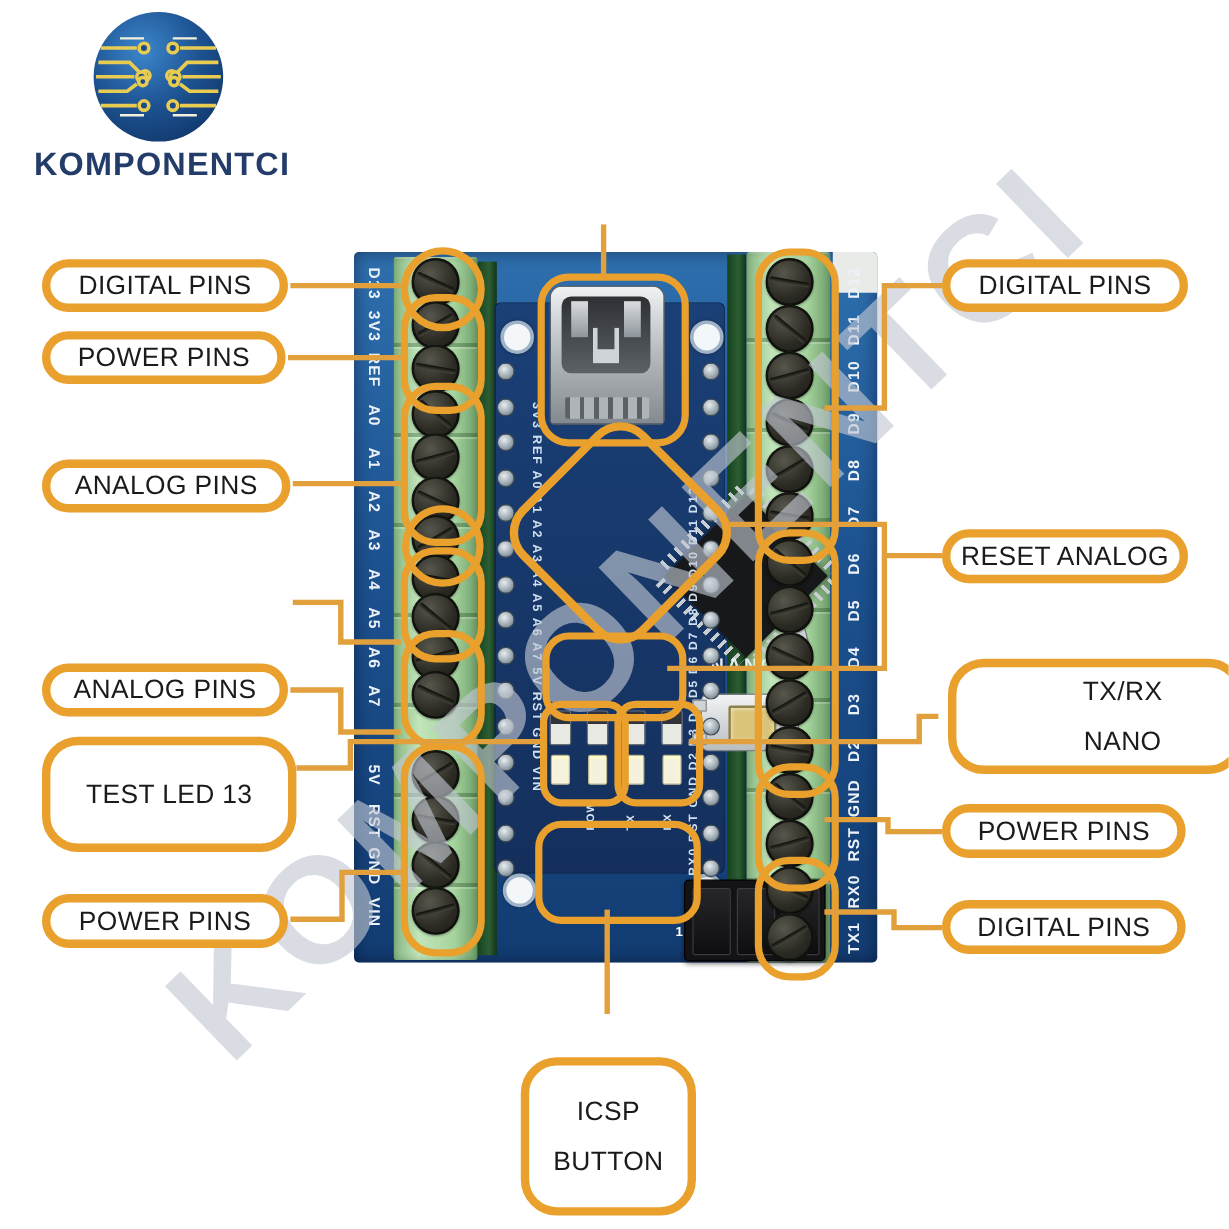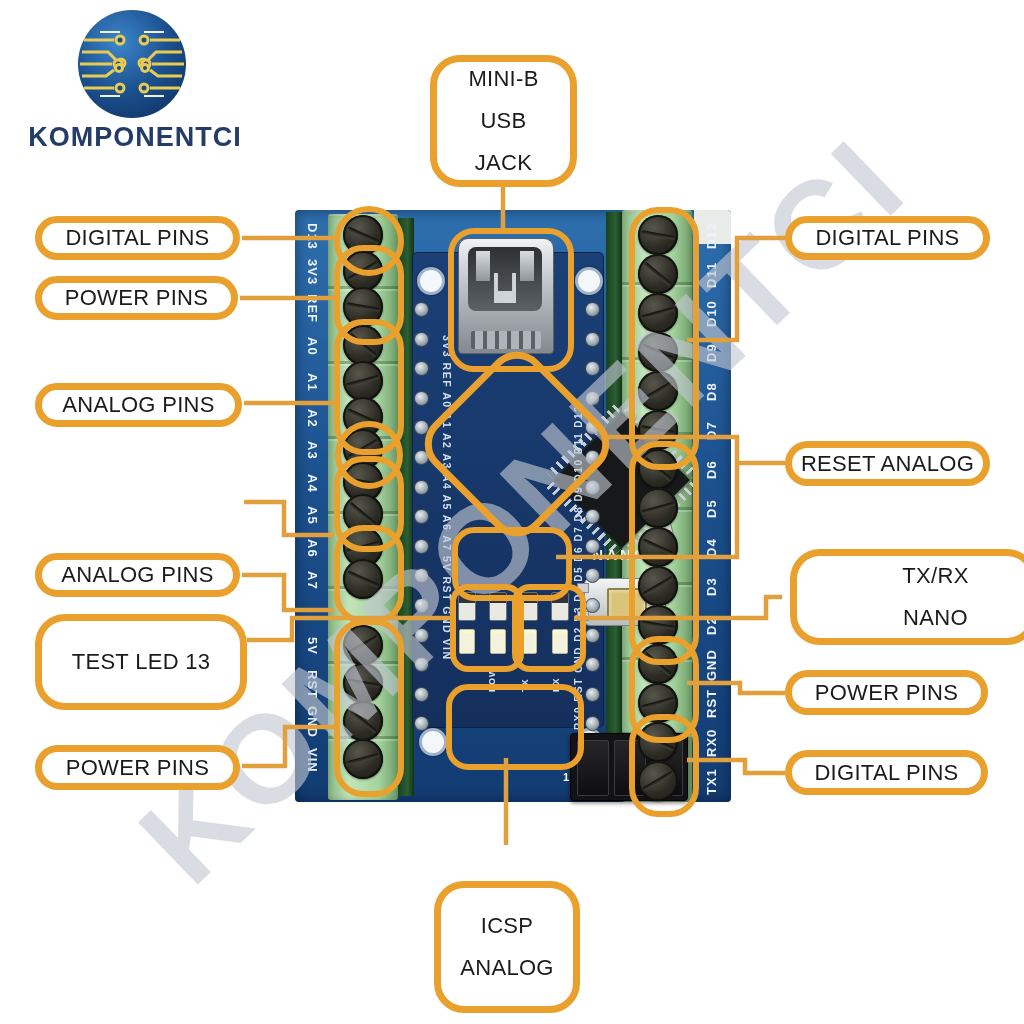--- a/index.html
+++ b/index.html
@@ -389,25 +389,20 @@
     <path d="M247,640 H292 V618 H450"></path>
     <path d="M242,766 H285 V727 H336"></path>
     <path d="M687,340 H737 V238 H785"></path>
     <path d="M607,437 H737 V463 H785 M556,557 H737 V463"></path>
     <path d="M574,618 H766 V597 H782"></path>
     <path d="M687,683 H740 V693 H785"></path>
     <path d="M687,760 H745 V773 H785"></path>
     <path d="M506,758 V845"></path>
   </svg>
 
-  <div class="callout boxy" style="left:430px;top:55px;width:133px;height:118px;">
-    <span>MINI-B</span>
-    <span>USB</span>
-    <span>JACK</span>
-  </div>
 
   <div class="callout pill" style="left:35px;top:216px;width:191px;height:30px;">
     <span>DIGITAL PINS</span>
   </div>
   <div class="callout pill" style="left:35px;top:276px;width:189px;height:30px;">
     <span>POWER PINS</span>
   </div>
   <div class="callout pill" style="left:35px;top:383px;width:193px;height:30px;">
     <span>ANALOG PINS</span>
   </div>
@@ -433,16 +428,16 @@
   </div>
   <div class="callout pill" style="left:785px;top:670px;width:189px;height:31px;">
     <span>POWER PINS</span>
   </div>
   <div class="callout pill" style="left:785px;top:750px;width:189px;height:31px;">
     <span>DIGITAL PINS</span>
   </div>
 
   <div class="callout boxy" style="left:434px;top:881px;width:132px;height:118px;">
     <span>ICSP</span>
-    <span>ANALOG</span>
+    <span>BUTTON</span>
   </div>
 
 </div>
 
 </body></html>

